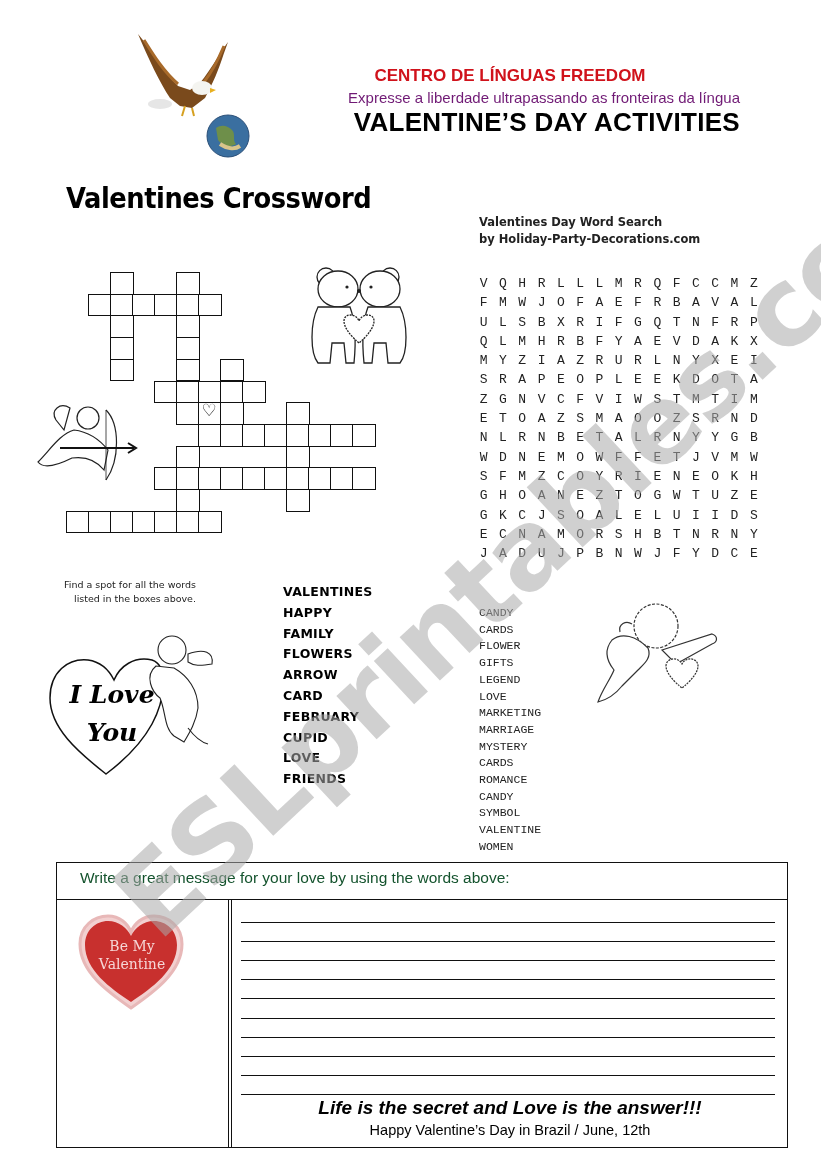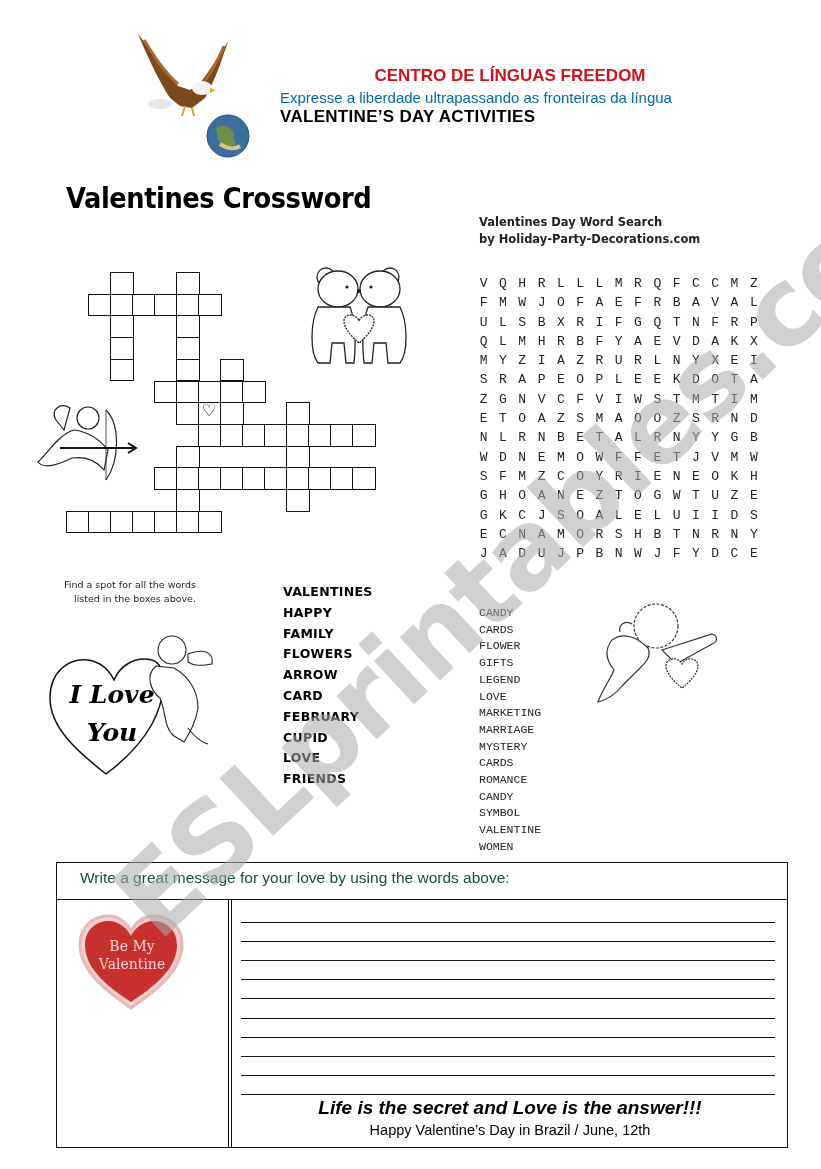--- a/index.html
+++ b/index.html
@@ -1,20 +1,20 @@
 <!DOCTYPE html>
 <html><head>
 <meta charset="utf-8">
 <style>
   html, body { margin:0; padding:0; background:#ffffff; }
   body { width:821px; height:1169px; position:relative; overflow:hidden; font-family:"Liberation Sans", sans-serif; color:#000; }
   .abs { position:absolute; }
   .hdr-school { left:280px; top:66px; width:460px; text-align:center; font-weight:bold; font-size:17px; color:#d0121b; }
-  .hdr-motto { left:280px; top:89px; width:460px; text-align:left; font-size:15px; color:#0369a1; }
-  .hdr-title { left:280px; top:107px; width:460px; text-align:left; font-weight:bold; font-size:17px; letter-spacing:0.3px; }
+  .hdr-motto { left:280px; top:89px; width:460px; text-align:right; font-size:15px; color:#701a75; }
+  .hdr-title { left:280px; top:107px; width:460px; text-align:right; font-weight:bold; font-size:26px; letter-spacing:0.3px; }
   .cw-title { left:66px; top:182px; font-family:"DejaVu Sans", sans-serif; font-weight:bold; font-size:28px; letter-spacing:-0.5px; transform:scaleX(0.92); transform-origin:left; }
   .cell { position:absolute; width:22px; height:22px; box-sizing:border-box; border:1.5px solid #111; background:#fff; }
   .heart-glyph { position:absolute; font-size:17px; line-height:22px; width:22px; text-align:center; color:#222; }
   .ws-title { left:479px; top:213px; font-family:"DejaVu Sans", sans-serif; font-weight:bold; font-size:12.5px; line-height:17px; color:#222; transform:scaleX(0.92); transform-origin:left; }
   .ws-grid { left:474px; top:274px; }
   .ws-row { display:flex; height:19.3px; }
   .ws-cell { width:19.3px; text-align:center; font-family:"Liberation Mono", monospace; font-size:13px; line-height:19.3px; color:#222; }
   .hint { left:64px; top:578px; font-family:"DejaVu Sans", sans-serif; font-size:9.5px; line-height:14px; color:#222;text-align:right; }
   .cw-words { left:283px; top:582px; }
   .cw-word { font-family:"DejaVu Sans", sans-serif; font-weight:bold; font-size:12.5px; line-height:20.8px; letter-spacing:0.3px; }

